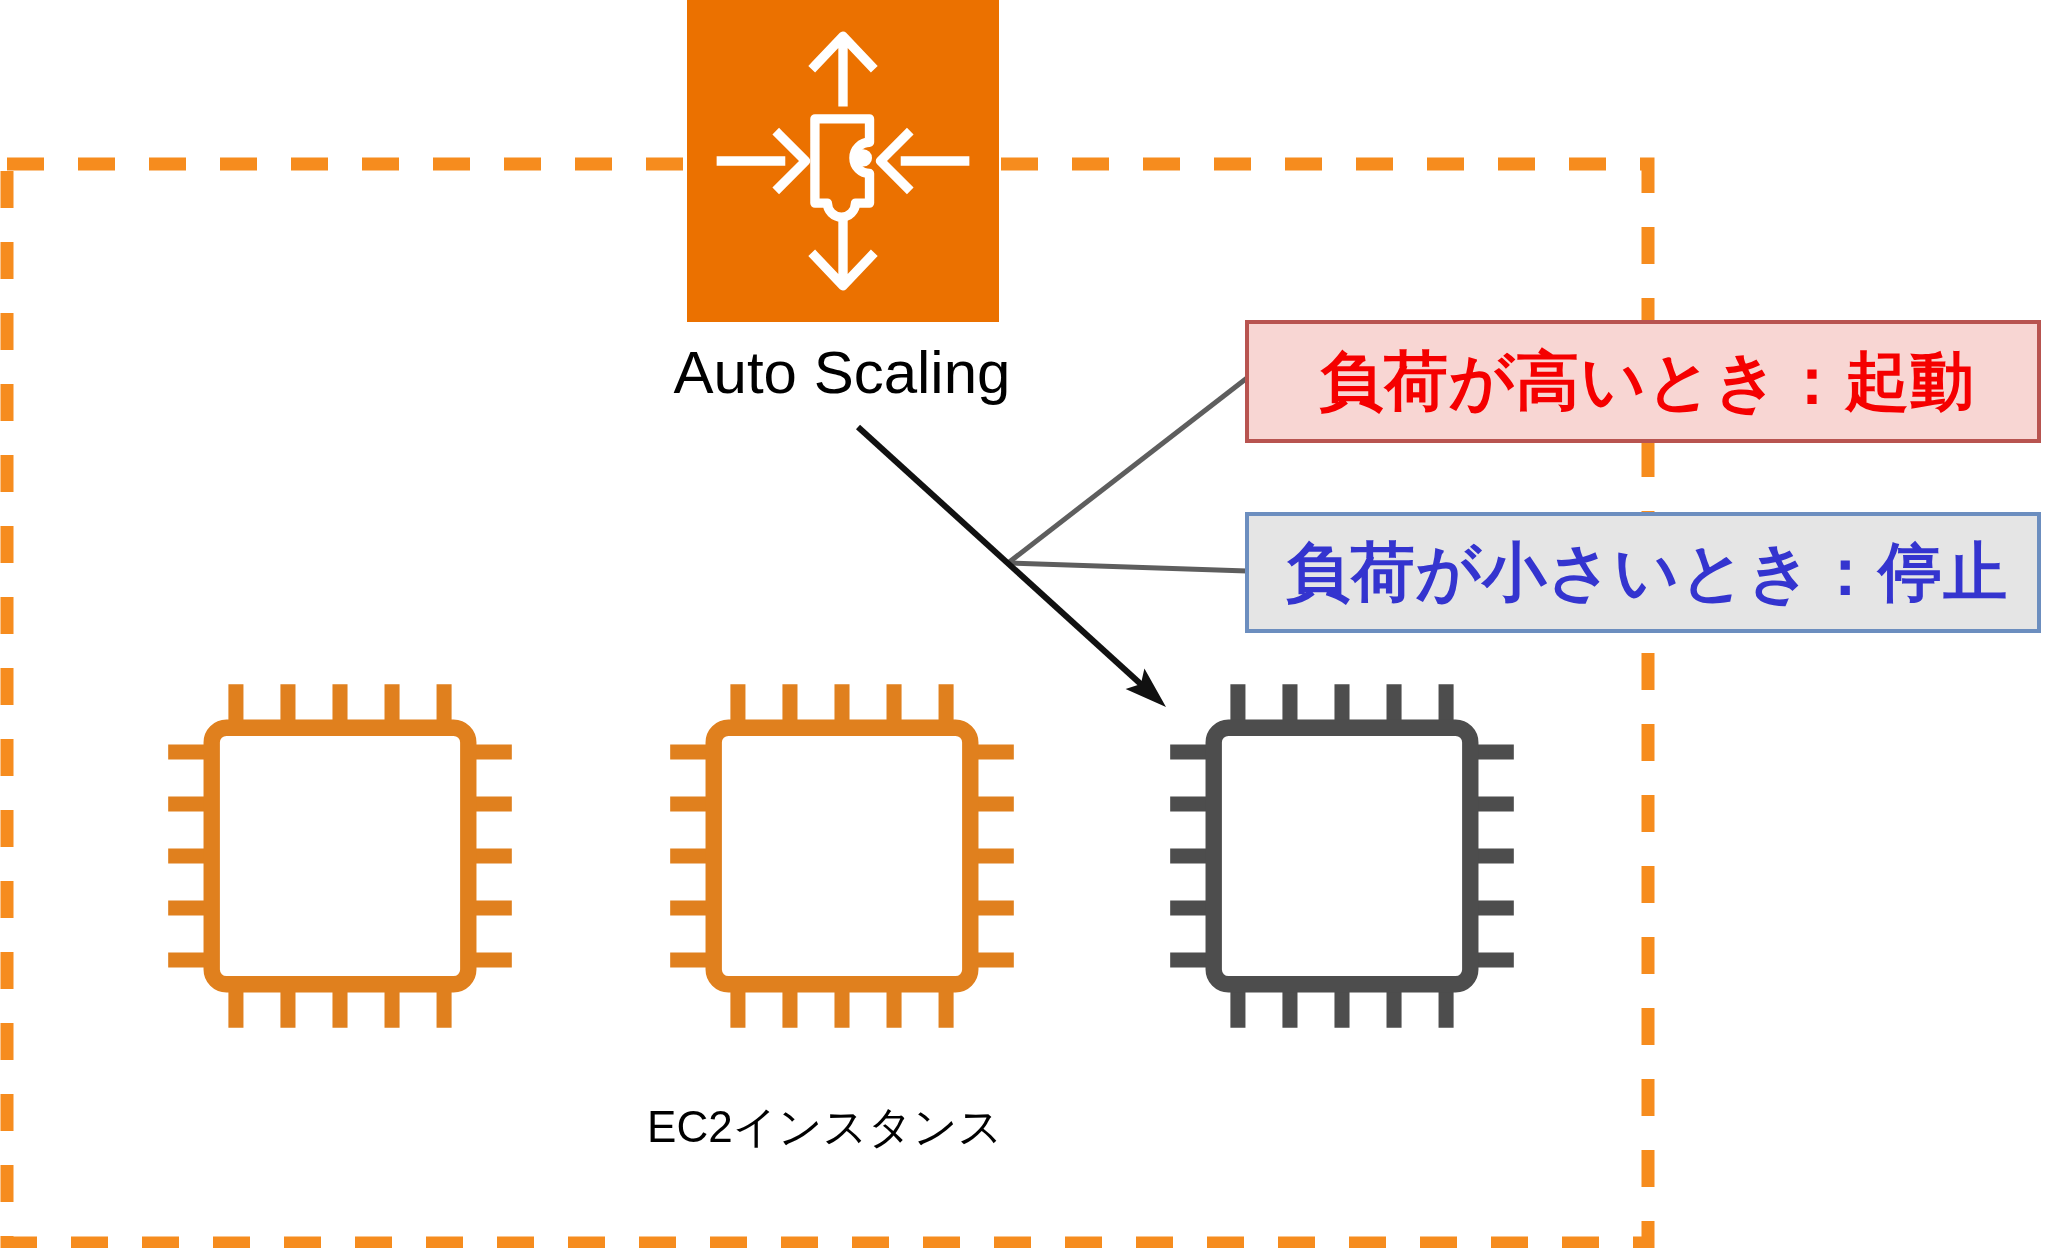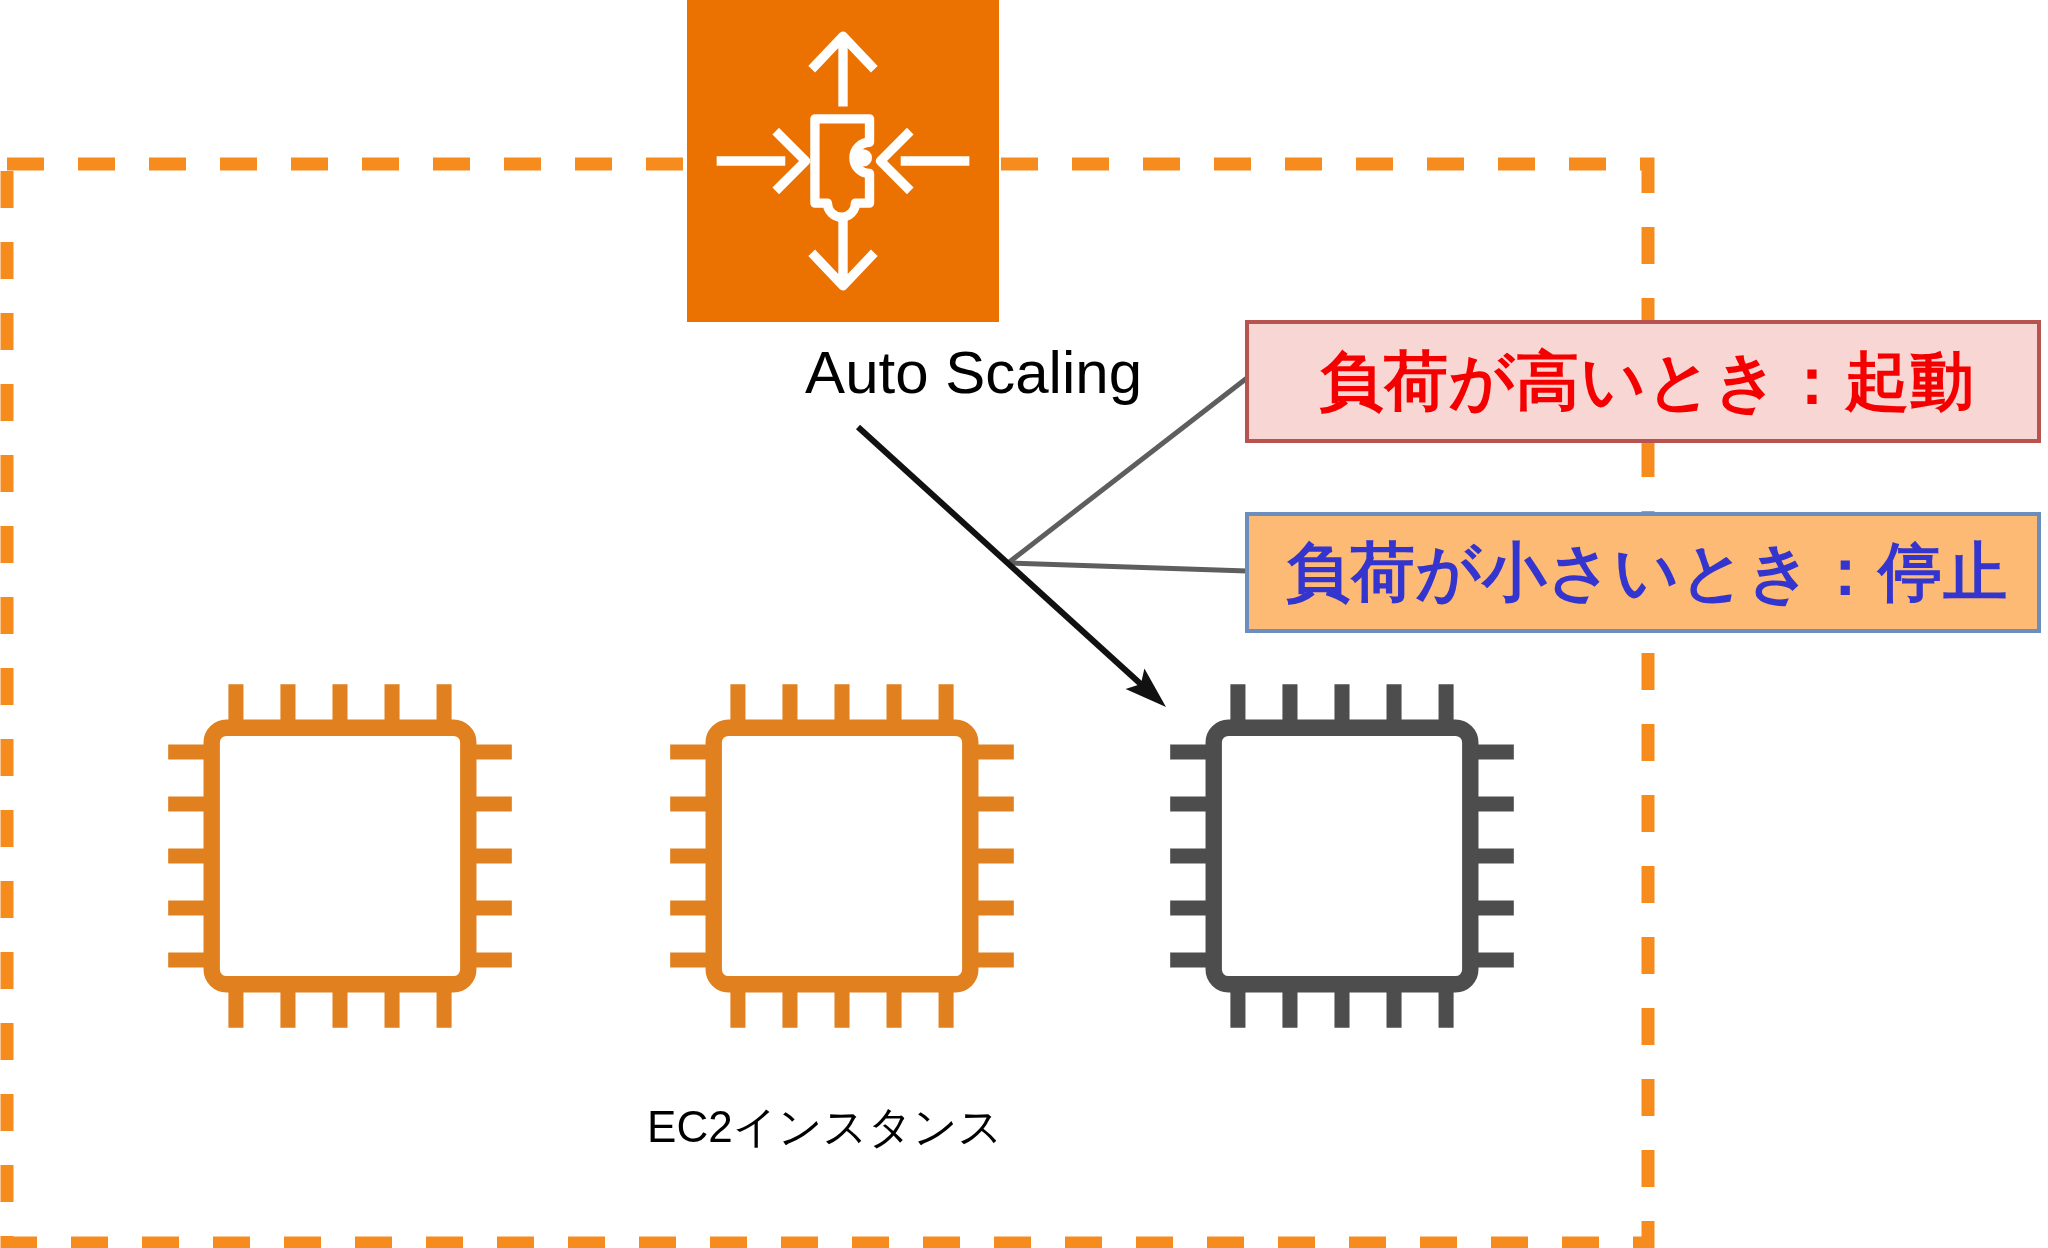--- a/index.html
+++ b/index.html
@@ -3,28 +3,28 @@
 <meta charset="utf-8">
 <style>
   html,body{margin:0;padding:0;background:#ffffff;}
   body{font-family:"Liberation Sans","DejaVu Sans",sans-serif;}
   .canvas{position:relative;width:2048px;height:1248px;background:#ffffff;overflow:hidden;}
   .layer{position:absolute;left:0;top:0;width:2048px;height:1248px;pointer-events:none;}
 
   
   .asg-icon{position:absolute;left:687px;top:0;width:312px;height:322px;background:#EB7100;z-index:3;}
   .asg-icon svg{display:block;width:100%;height:100%;}
-  .asg-label{position:absolute;left:542px;top:338px;width:600px;text-align:right;
+  .asg-label{position:absolute;left:542px;top:338px;width:600px;text-align:center;
              font-size:60px;color:#000;z-index:3;}
 
   
   .callout{position:absolute;left:1245px;width:796px;display:flex;align-items:center;
            justify-content:center;box-sizing:border-box;z-index:6;padding-left:8px;}
   .callout-high{top:320px;height:123px;background:#F8D6D3;border:4px solid #B85450;}
-  .callout-low{top:512px;height:121px;background:#fdba74;border:4px solid #6C8EBF;}
+  .callout-low{top:512px;height:121px;background:#e5e5e5;border:4px solid #6C8EBF;}
   .callout span{font-size:64px;font-weight:bold;letter-spacing:1px;white-space:nowrap;}
   .callout-high span{color:#F50000;}
   .callout-low span{color:#3434CF;}
 
   
   .chip{position:absolute;top:676px;width:360px;height:360px;z-index:4;}
   .chip svg{display:block;width:100%;height:100%;}
   .chip-1{left:160px;}
   .chip-2{left:662px;}
   .chip-3{left:1162px;}

